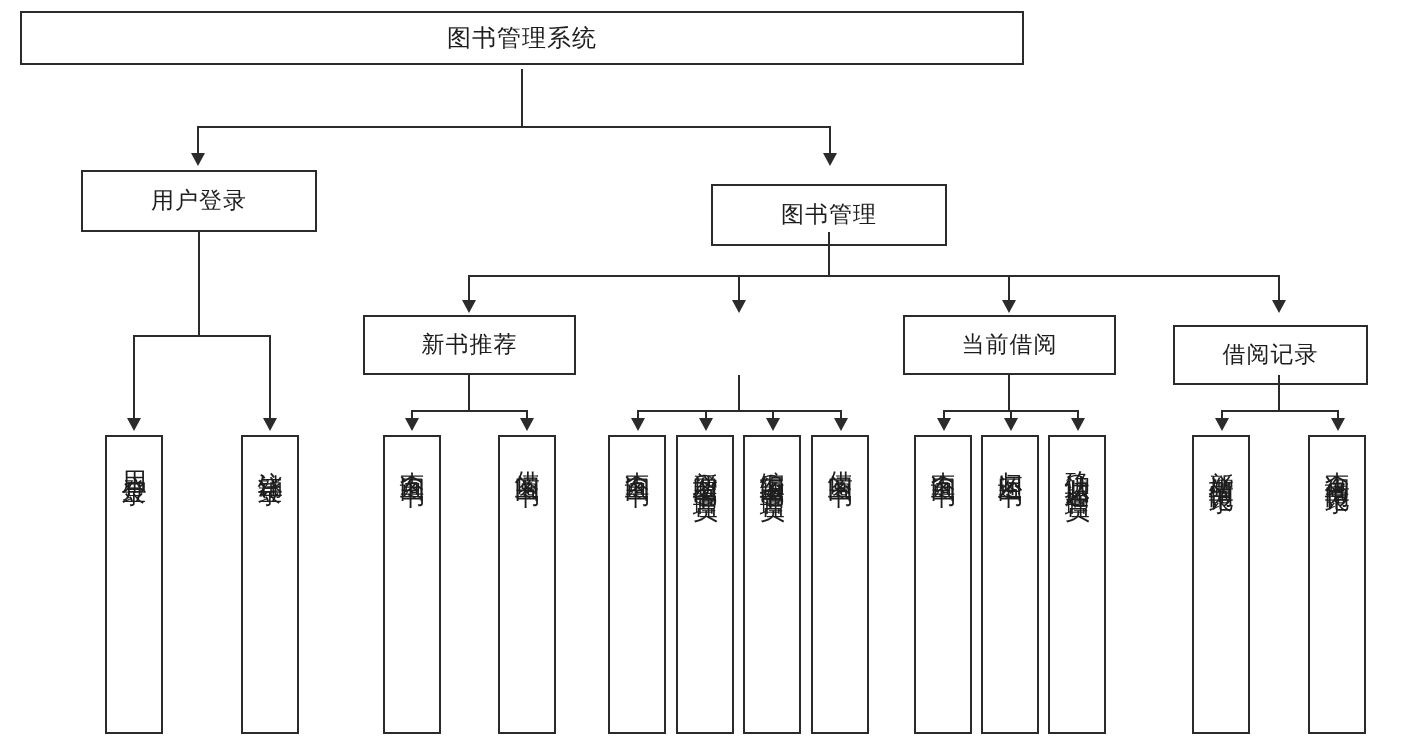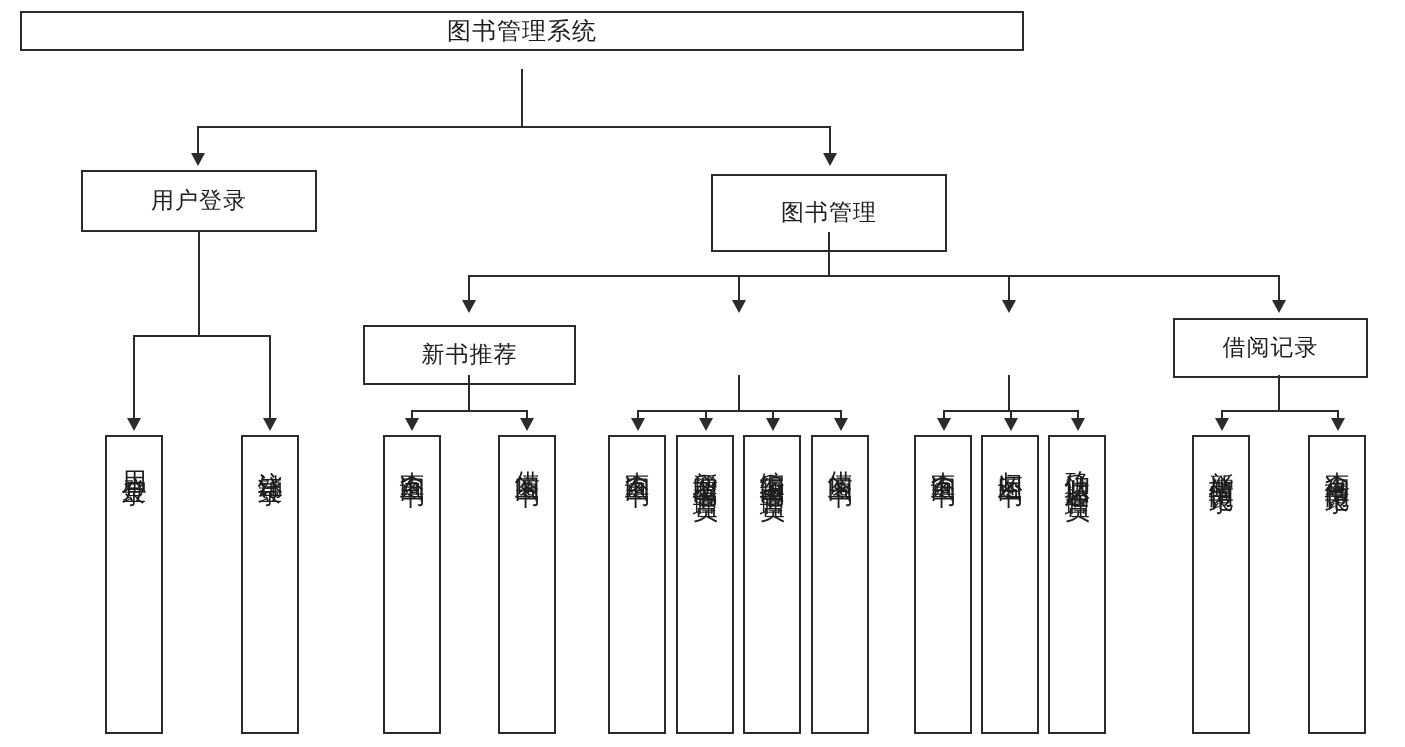--- a/index.html
+++ b/index.html
@@ -81,37 +81,37 @@
     white-space:nowrap;
     user-select:none;
     pointer-events:none;
   }
 </style>
 </head>
 <body>
 
 <div id="canvas">
 
-  <div class="node root horiz" style="left:20px;top:11px;width:1004px;height:40px;">
+  <div class="node root horiz" style="left:20px;top:11px;width:1004px;height:54px;">
     <span class="label">图书管理系统</span>
   </div>
 
   <div class="vline" style="left:521px;top:69px;width:2px;height:57px;"></div>
 
   <div class="hline" style="left:197px;top:126px;width:634px;height:2px;"></div>
 
   <div class="vline" style="left:197px;top:126px;width:2px;height:29px;"></div>
   <div class="arrow" style="left:191px;top:153px;"></div>
   <div class="vline" style="left:829px;top:126px;width:2px;height:29px;"></div>
   <div class="arrow" style="left:823px;top:153px;"></div>
 
   <div class="node horiz" style="left:81px;top:170px;width:236px;height:62px;">
     <span class="label">用户登录</span>
   </div>
-  <div class="node horiz" style="left:711px;top:174px;width:236px;height:78px;">
+  <div class="node horiz" style="left:711px;top:184px;width:236px;height:62px;">
     <span class="label">图书管理</span>
   </div>
 
   <div class="vline" style="left:198px;top:232px;width:2px;height:103px;"></div>
   <div class="hline" style="left:133px;top:335px;width:136px;height:2px;"></div>
   <div class="vline" style="left:133px;top:335px;width:2px;height:85px;"></div>
   <div class="arrow" style="left:127px;top:418px;"></div>
   <div class="vline" style="left:269px;top:335px;width:2px;height:85px;"></div>
   <div class="arrow" style="left:263px;top:418px;"></div>
 
@@ -119,24 +119,27 @@
   <div class="hline" style="left:468px;top:275px;width:812px;height:2px;"></div>
   <div class="vline" style="left:468px;top:275px;width:2px;height:27px;"></div>
   <div class="arrow" style="left:462px;top:300px;"></div>
   <div class="vline" style="left:738px;top:275px;width:2px;height:27px;"></div>
   <div class="arrow" style="left:732px;top:300px;"></div>
   <div class="vline" style="left:1008px;top:275px;width:2px;height:27px;"></div>
   <div class="arrow" style="left:1002px;top:300px;"></div>
   <div class="vline" style="left:1278px;top:275px;width:2px;height:27px;"></div>
   <div class="arrow" style="left:1272px;top:300px;"></div>
 
-  <div class="node horiz" style="left:363px;top:315px;width:213px;height:60px;margin-top:10px;">
+  <div class="node horiz" style="left:363px;top:315px;width:213px;height:60px;">
     <span class="label">新书推荐</span>
   </div>
-  <div class="node horiz" style="left:1173px;top:318px;width:195px;height:60px;">
+  <div class="node horiz" style="left:903px;top:315px;width:213px;height:60px;">
+    <span class="label">当前借阅</span>
+  </div>
+  <div class="node horiz" style="left:1173px;top:325px;width:195px;height:60px;">
     <span class="label">借阅记录</span>
   </div>
 
   <div class="vline" style="left:468px;top:375px;width:2px;height:35px;"></div>
   <div class="hline" style="left:411px;top:410px;width:117px;height:2px;"></div>
   <div class="vline" style="left:411px;top:410px;width:2px;height:10px;"></div>
   <div class="arrow" style="left:405px;top:418px;"></div>
   <div class="vline" style="left:526px;top:410px;width:2px;height:10px;"></div>
   <div class="arrow" style="left:520px;top:418px;"></div>
 

